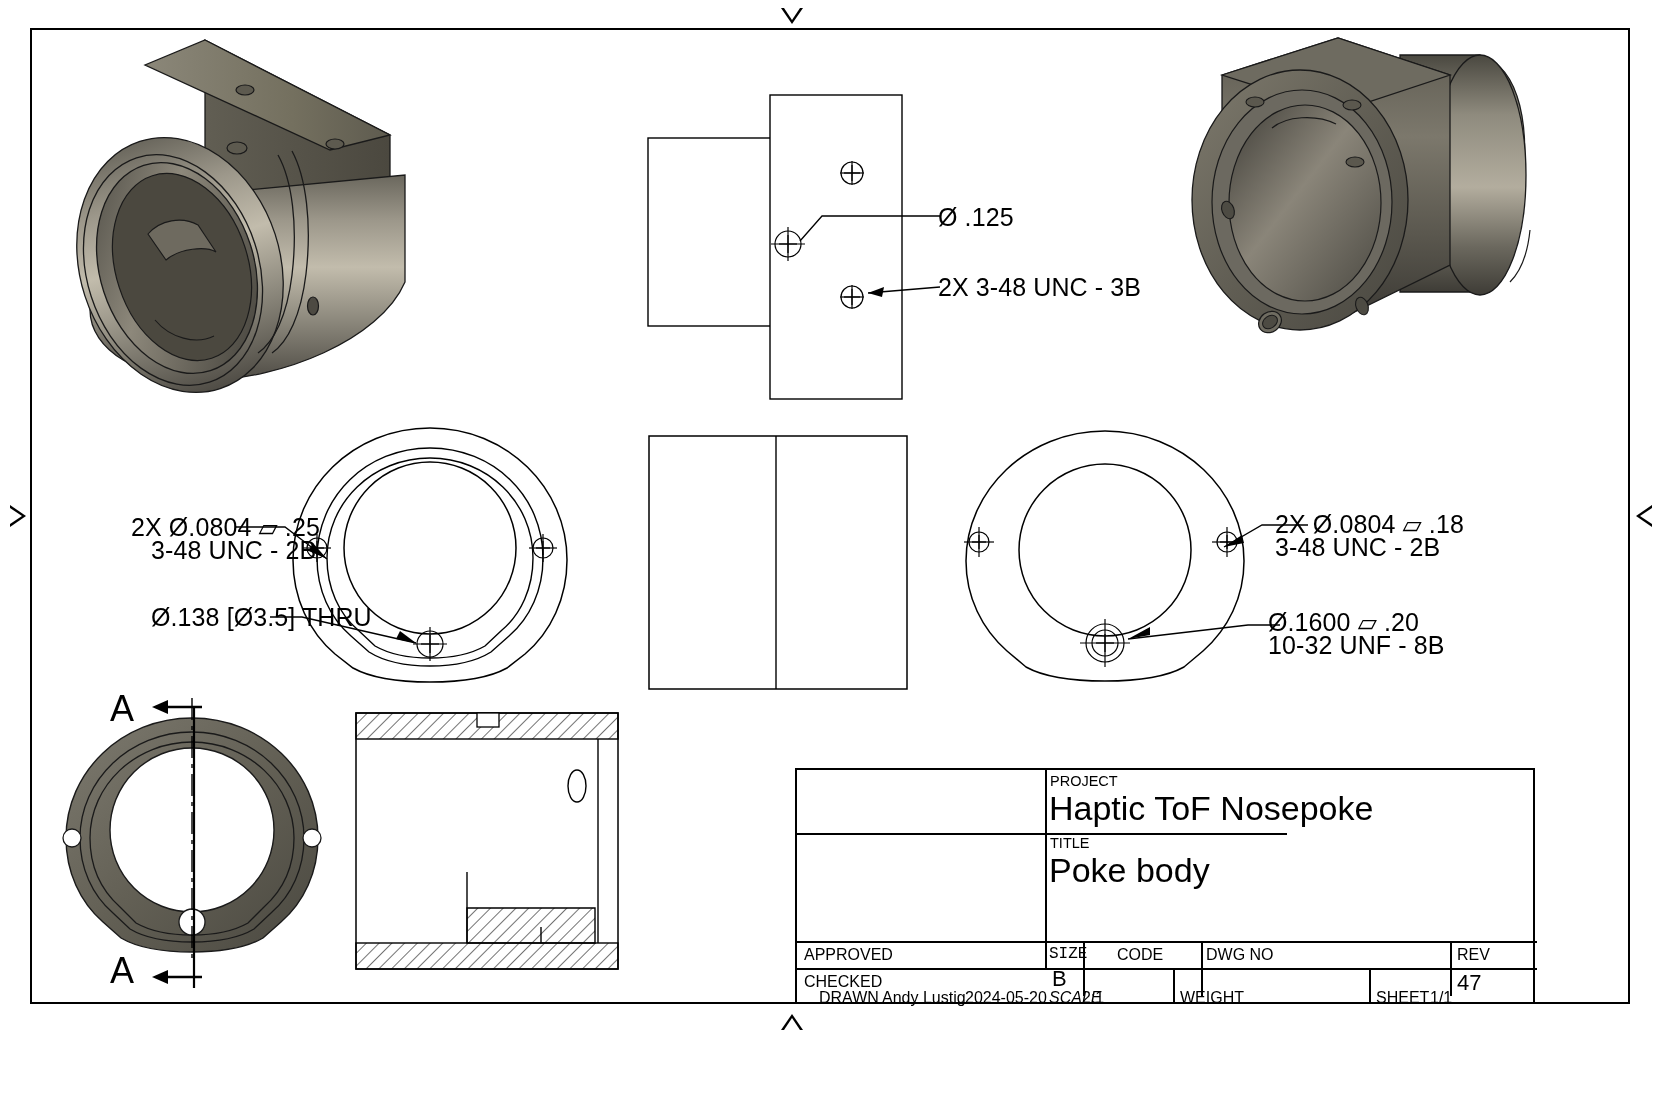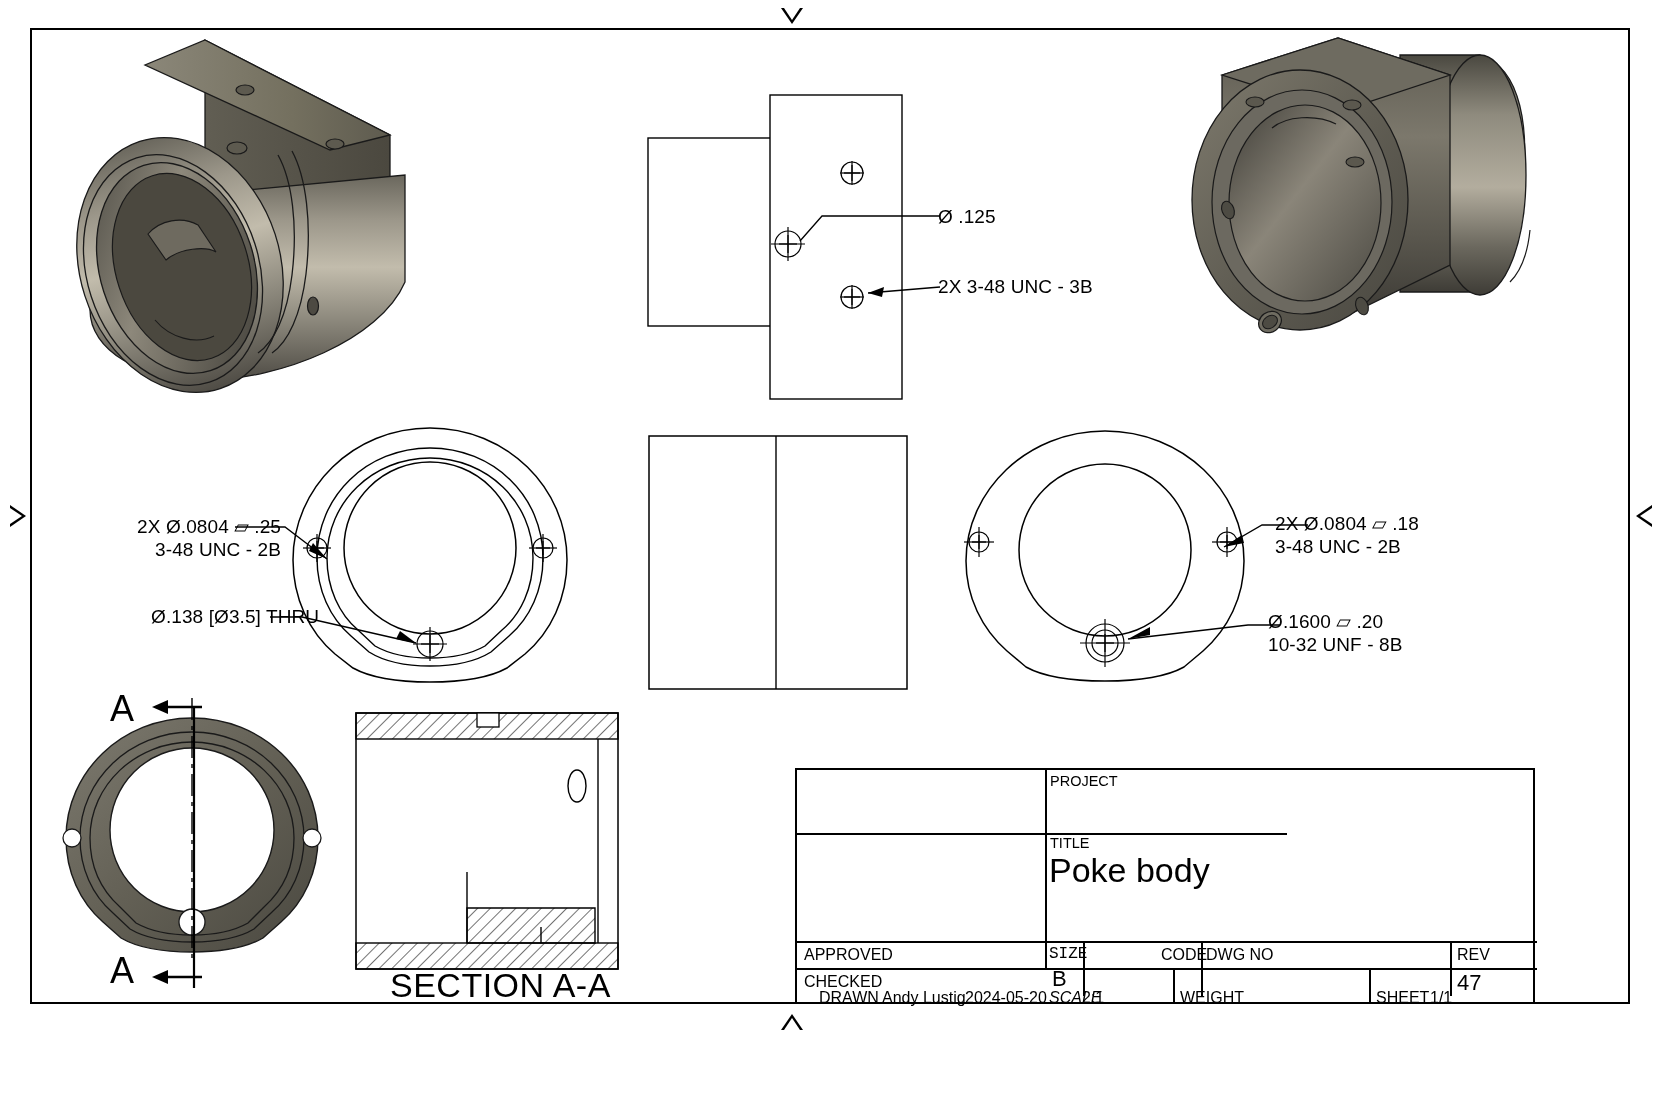--- a/index.html
+++ b/index.html
@@ -71,21 +71,21 @@
   .cm-right-i {
     left: 1640px; top: 508px;
     border-top: 8px solid transparent;
     border-bottom: 8px solid transparent;
     border-right: 12px solid #fff;
   }
 
   
   .note {
     position: absolute;
-    font-size: 19px;
+    font-size: 25px;
     line-height: 24px;
     white-space: pre;
     letter-spacing: 0.1px;
   }
   .note.right-al { text-align: right; margin-left: 46px; }
 
   
   svg.view { position: absolute; overflow: visible; }
 
   
@@ -447,51 +447,51 @@
     <rect x="1" y="231" width="262" height="26" fill="url(#hatch)" stroke="#000" stroke-width="1.4"></rect>
 
     <line x1="243" y1="27" x2="243" y2="231" stroke="#000" stroke-width="1.4"></line>
 
     <path d="M112,196 L240,196 L240,231 L112,231 Z" fill="url(#hatch)" stroke="#000" stroke-width="1.4"></path>
     <line x1="112" y1="160" x2="112" y2="231" stroke="#000" stroke-width="1.4"></line>
     <line x1="186" y1="215" x2="186" y2="231" stroke="#000" stroke-width="1.4"></line>
 
     <ellipse cx="222" cy="74" rx="9" ry="16" fill="#fff" stroke="#000" stroke-width="1.4"></ellipse>
   </svg>
-  <div class="sec-label" style="left:390px; top:966px;">SECTION A-A</div>
 
   <div class="tb">
 
     <div class="ln" style="left:0; top:171px; width:740px; height:2px;"></div>
     <div class="ln" style="left:0; top:198px; width:740px; height:2px;"></div>
     <div class="ln" style="left:0; top:63px;  width:490px; height:1.5px;"></div>
 
     <div class="ln" style="left:248px; top:0;   width:1.6px; height:171px;"></div>
     <div class="ln" style="left:248px; top:171px; width:1.6px; height:27px;"></div>
     <div class="ln" style="left:286px; top:171px; width:1.6px; height:55px;"></div>
     <div class="ln" style="left:404px; top:171px; width:1.6px; height:55px;"></div>
     <div class="ln" style="left:653px; top:171px; width:1.6px; height:55px;"></div>
     <div class="ln" style="left:376px; top:198px; width:1.6px; height:36px;"></div>
     <div class="ln" style="left:572px; top:198px; width:1.6px; height:36px;"></div>
 
     <div class="lbl" style="left:253px; top:4px;">PROJECT</div>
+    <div class="big" style="left:252px; top:20px;">Haptic ToF Nosepoke</div>
 
     <div class="lbl" style="left:253px; top:66px;">TITLE</div>
     <div class="big" style="left:252px; top:82px;">Poke body</div>
 
     <div class="val" style="left:7px; top:176px;">APPROVED</div>
     <div class="val" style="left:7px; top:203px;">CHECKED</div>
     <div class="val" style="left:22px; top:219px;">DRAWN</div>
     <div class="val" style="left:85px; top:219px;">Andy Lustig</div>
     <div class="val" style="left:168px; top:219px;">2024-05-20</div>
 
     <div class="val" style="left:252px; top:176px;font-family:Liberation Mono, monospace;">SIZE</div>
     <div class="val-big" style="left:255px; top:198px;">B</div>
 
-    <div class="val" style="left:320px; top:176px;margin-left:44px;">CODE</div>
+    <div class="val" style="left:320px; top:176px;">CODE</div>
 
     <div class="val" style="left:409px; top:176px;">DWG NO</div>
 
     <div class="val" style="left:660px; top:176px;">REV</div>
     <div class="val-big" style="left:660px; top:202px;">47</div>
 
     <div class="val" style="left:252px; top:219px;font-style:italic;">SCALE</div>
     <div class="val" style="left:285px; top:219px;">2:1</div>
     <div class="val" style="left:383px; top:219px;">WEIGHT</div>
     <div class="val" style="left:579px; top:219px;">SHEET</div>

